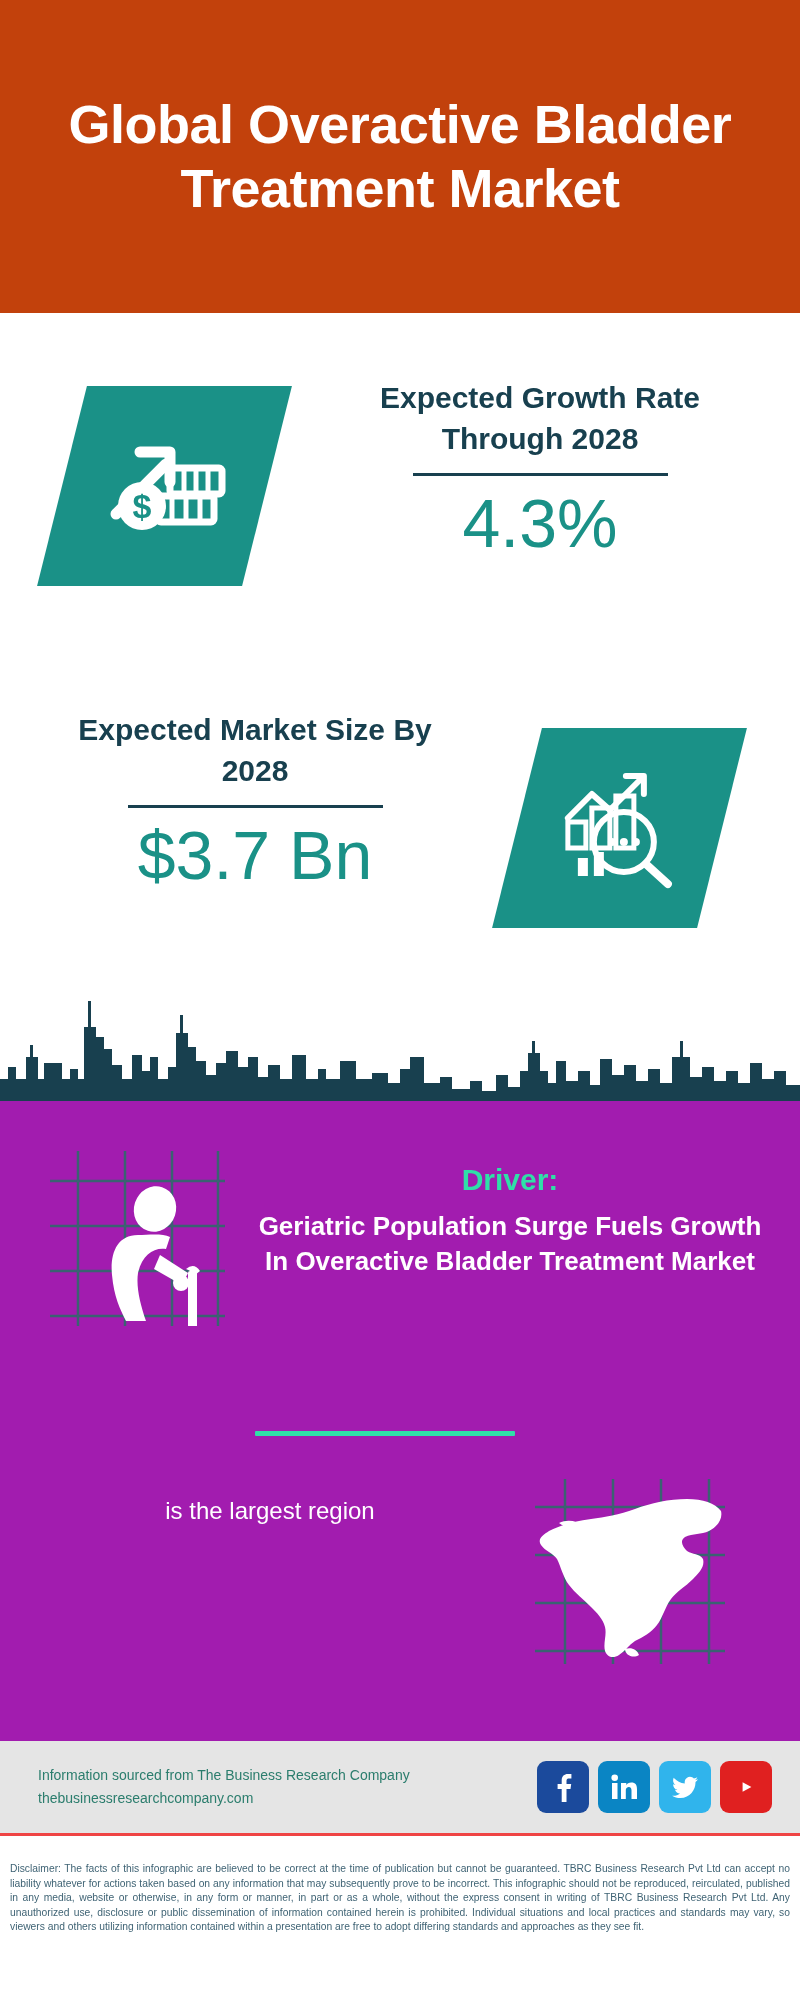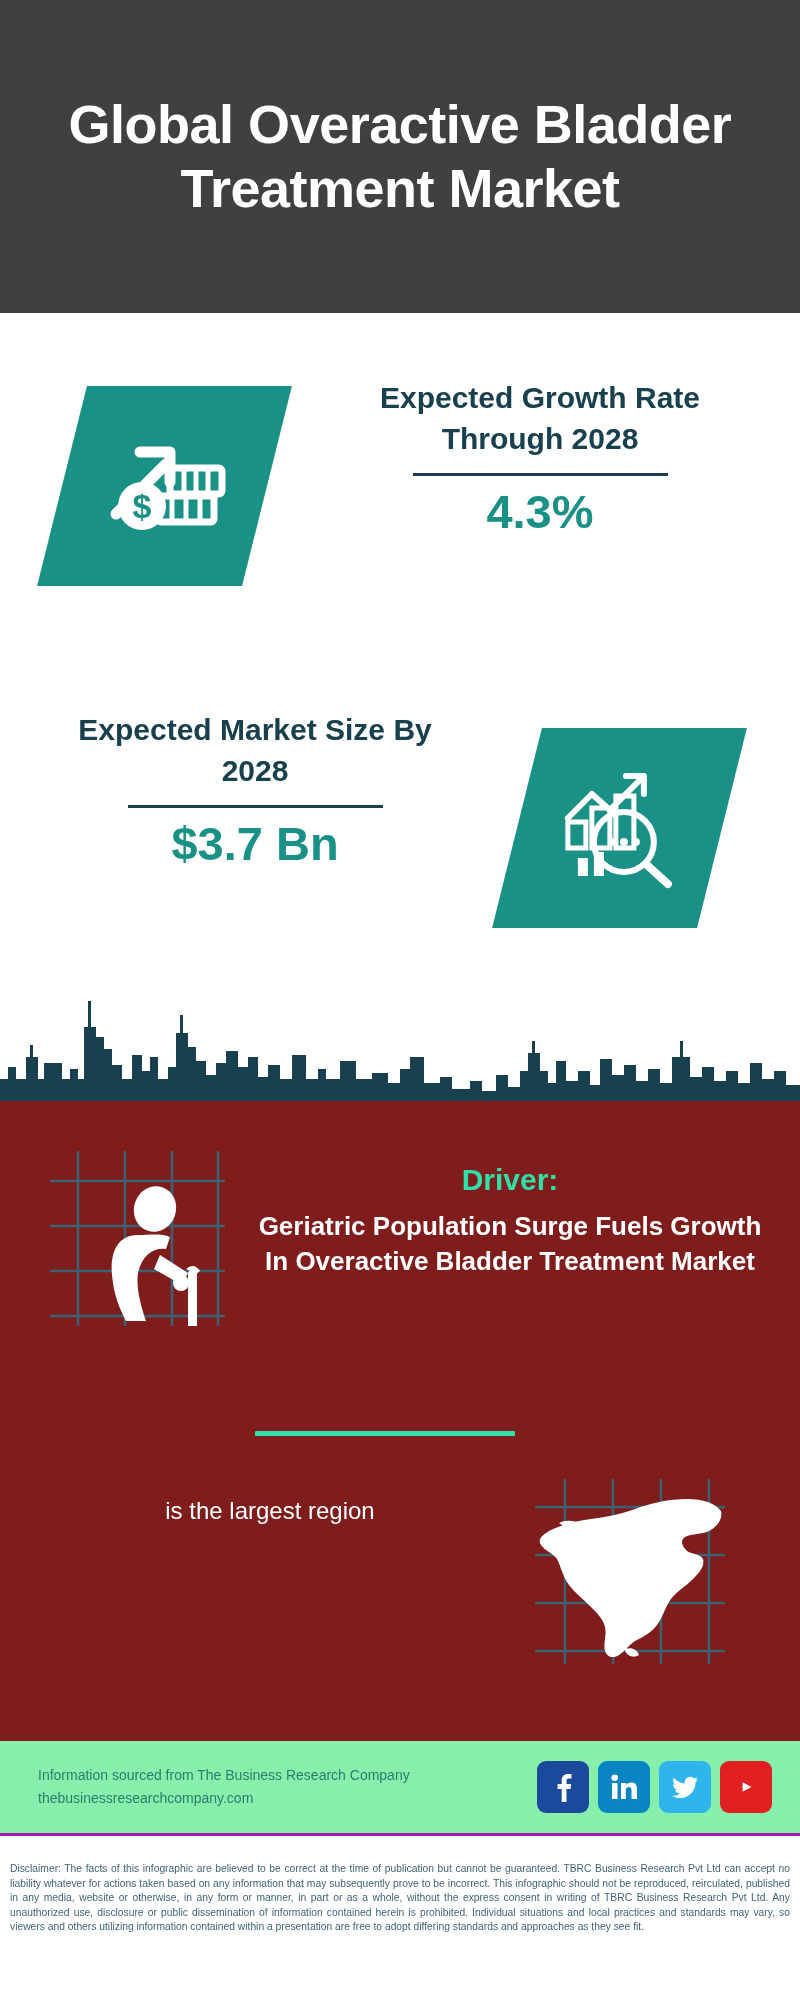--- a/index.html
+++ b/index.html
@@ -9,21 +9,21 @@
     background:#ffffff;
     width:800px;
     height:2000px;
     overflow:hidden;
     position:relative;
   }
   .page { width:800px; height:2000px; position:relative; }
 
   
   .header {
-    background:#404040;
+    background:#c2410c;
     height:313px;
     display:flex;
     align-items:center;
     justify-content:center;
     padding:0 46px;
   }
   .header h1 {
     color:#ffffff;
     font-size:54px;
     line-height:1.17;
@@ -53,40 +53,40 @@
     line-height:1.35;
   }
   .rule {
     height:3px;
     background:#18404f;
     margin:14px auto 10px;
     width:255px;
   }
   .stat-value {
     color:#1a9187;
-    font-size:47px;
-    font-weight:bold;
+    font-size:68px;
+    font-weight:normal;
     line-height:1.1;
   }
 
   
   #para1 { left:62px; top:73px; width:205px; height:200px; }
   #block1 { left:345px; top:65px; width:390px; }
 
   
   #block2 { left:60px; top:397px; width:390px; }
   #para2 { left:517px; top:415px; width:205px; height:200px; }
 
   
   .skyline { position:relative; height:130px; background:#ffffff; margin-top:-2px; }
   .skyline svg { display:block; width:800px; height:130px; }
 
   
   .dark {
-    background:#7f1d1d;
+    background:#a21caf;
     position:relative;
     padding-bottom:8px;
     height:640px;
   }
 
   .grid-box { position:absolute; }
   .grid-box svg { display:block; }
 
   .driver-wrap {
     position:absolute;
@@ -133,24 +133,24 @@
   }
   .region-sub {
     color:#ffffff;
     font-size:24px;
     line-height:1.25;
     font-weight:normal;
   }
 
   
   .footer {
-    background:#86efac;
+    background:#e5e5e5;
     height:95px;
     position:relative;
-    border-bottom:3px solid #a21caf;
+    border-bottom:3px solid #ef4444;
   }
   .footer-text {
     position:absolute;
     left:38px;
     top:23px;
     color:#2b7d6d;
     font-size:14px;
     line-height:1.65;
   }
   .socials {

